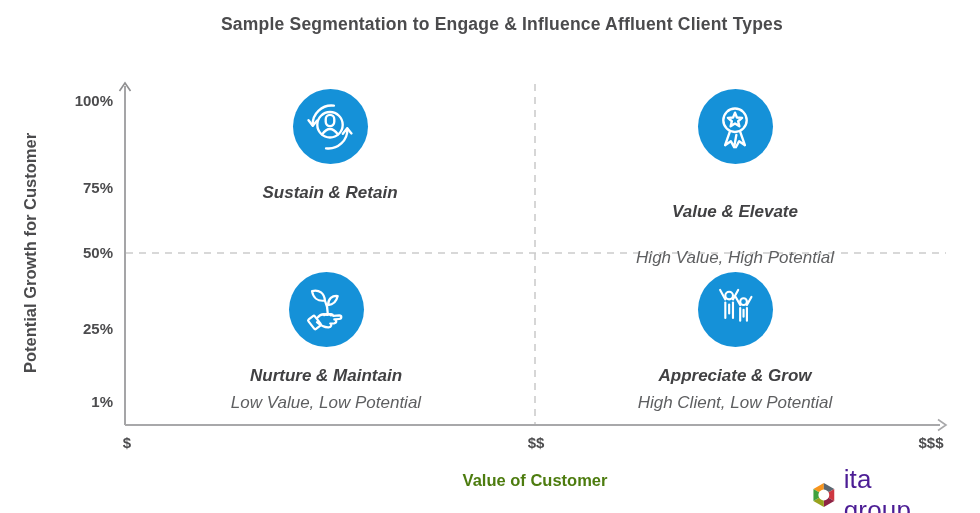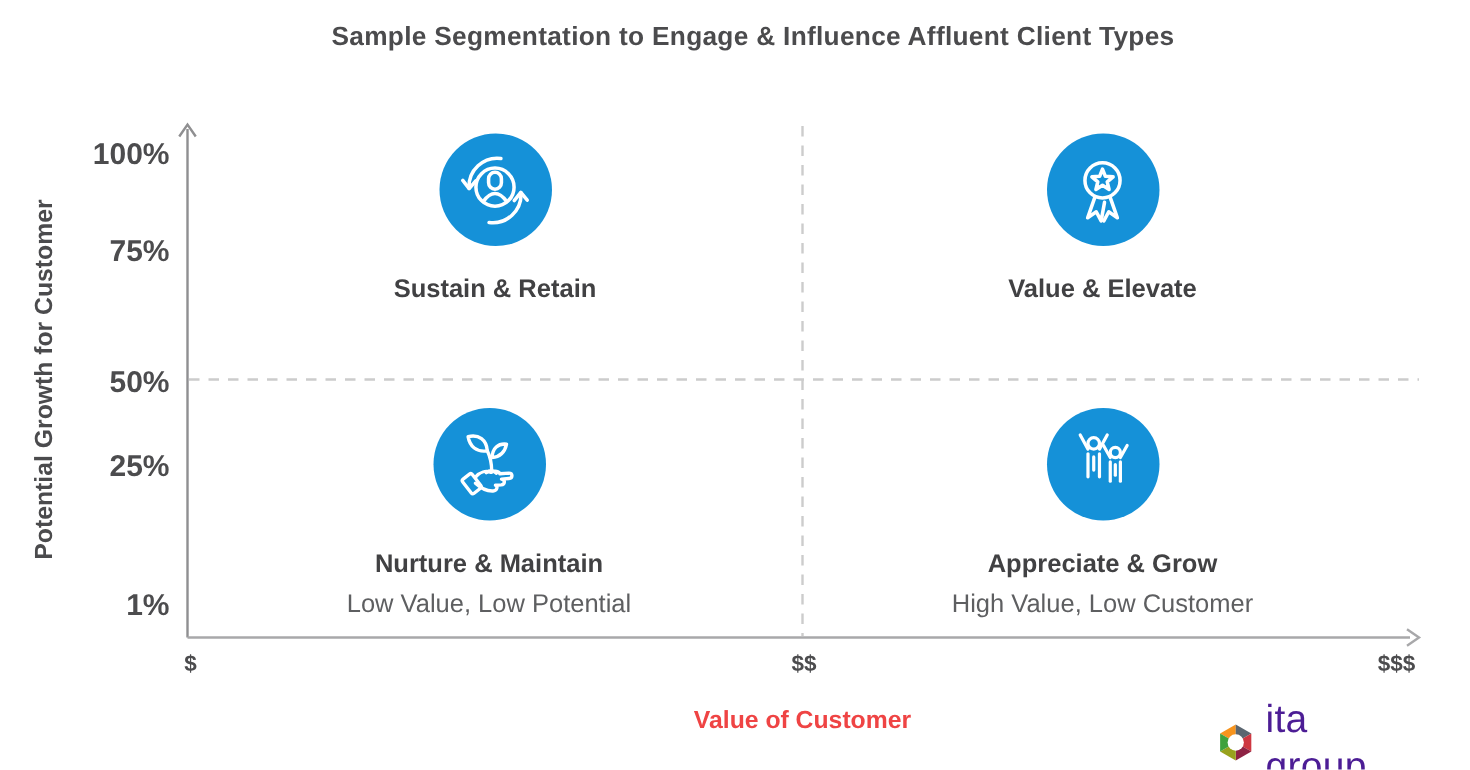--- a/index.html
+++ b/index.html
@@ -17,36 +17,37 @@
   .axes-svg { position: absolute; left: 0; top: 0; }
 
   .y-axis-label {
     position: absolute; left: 30px; top: 253px;
     transform: translate(-50%, -50%) rotate(-90deg);
     white-space: nowrap; font-size: 16.5px; font-weight: 700; color: #4b4b4d;
   }
   .x-axis-label {
     position: absolute; left: 535px; top: 471px;
     transform: translateX(-50%);
-    font-size: 16.5px; font-weight: 700; color: #ef4444;
+    font-size: 16.5px; font-weight: 700; color: #4d7c0f;
   }
 
   .y-tick {
     position: absolute; left: 40px; width: 73px; text-align: right;
-    font-size: 20px; font-weight: 700; color: #4c4c4e;
+    font-size: 15px; font-weight: 700; color: #4c4c4e;
   }
   .x-tick {
     position: absolute; top: 434px; transform: translateX(-50%);
     font-size: 15px; font-weight: 700; color: #4c4c4e;
   }
 
   .quadrant {
     position: absolute; width: 320px;
     display: flex; flex-direction: column; align-items: center;
     text-align: center;
+    font-style: italic;
   }
   .icon-circle {
     width: 75px; height: 75px; border-radius: 50%;
     background: #1591d8; display: flex; align-items: center; justify-content: center;
   }
   .quadrant-title {
     margin-top: 19px; font-size: 17px; font-weight: 700; color: #414143;
     line-height: 1.2;
   }
   .quadrant-subtitle {
@@ -73,23 +74,23 @@
     <line x1="126" y1="253" x2="946" y2="253" stroke="#cccccc" stroke-width="1.6" stroke-dasharray="7 6"></line>
 
     <line x1="125" y1="425" x2="125" y2="86" stroke="#8f8f91" stroke-width="1.6"></line>
     <polyline points="119.5,91 125,83 130.5,91" fill="none" stroke="#8f8f91" stroke-width="1.6"></polyline>
 
     <line x1="125" y1="425" x2="940" y2="425" stroke="#a8a8aa" stroke-width="1.8"></line>
     <polyline points="938,419.5 946,425 938,430.5" fill="none" stroke="#a8a8aa" stroke-width="1.6"></polyline>
   </svg>
 
   <div class="y-tick" style="top:92px;">100%</div>
-  <div class="y-tick" style="top:157px;">75%</div>
+  <div class="y-tick" style="top:179px;">75%</div>
   <div class="y-tick" style="top:244px;">50%</div>
-  <div class="y-tick" style="top:300px;">25%</div>
+  <div class="y-tick" style="top:320px;">25%</div>
   <div class="y-tick" style="top:393px;">1%</div>
 
   <div class="x-tick" style="left:127px;">$</div>
   <div class="x-tick" style="left:536px;">$$</div>
   <div class="x-tick" style="left:931px;">$$$</div>
 
   <div class="y-axis-label">Potential Growth for Customer</div>
   <div class="x-axis-label">Value of Customer</div>
 
   <div class="quadrant" style="left:170px; top:89px;">
@@ -100,30 +101,31 @@
         <path d="M17 30.6 Q20.5 25.8 24 25.8 Q27.5 25.8 31 30.6"></path>
         <path d="M27.5 5 A 16.8 16.8 0 0 0 8.6 22.6"></path>
         <polyline points="4.9,18 8.7,22.9 12.6,18.3"></polyline>
         <path d="M20.5 43 A 16.8 16.8 0 0 0 39.4 25.4"></path>
         <polyline points="35.4,30 39.3,25.1 43.1,29.7"></polyline>
       </svg>
     </div>
     <div class="quadrant-title">Sustain &amp; Retain</div>
   </div>
 
-  <div class="quadrant" style="left:575px; top:89px;">
+  <div class="quadrant" style="left:575px; top:89px;gap:19px;">
     <div class="icon-circle">
       <svg width="54" height="54" viewBox="0 0 48 48" fill="none" stroke="#ffffff" stroke-width="2.1" stroke-linecap="round" stroke-linejoin="round">
         <circle cx="24" cy="18" r="10.4"></circle>
         <path d="M24 11.3 L25.7 15.6 L30.3 15.9 L26.8 18.9 L27.9 23.4 L24 20.9 L20.1 23.4 L21.2 18.9 L17.7 15.9 L22.3 15.6 Z"></path>
         <path d="M19.6 27.6 L15.2 40.2 L20.3 36.6 L23.2 42 L25.2 31"></path>
         <path d="M28.4 27.6 L32.8 40.2 L27.7 36.6 L24.8 42"></path>
       </svg>
     </div>
     <div class="quadrant-title">Value &amp; Elevate</div>
+    <div class="quadrant-subtitle">High Value, High Potential</div>
   </div>
 
   <div class="quadrant" style="left:166px; top:272px;">
     <div class="icon-circle">
       <svg width="54" height="54" viewBox="0 0 48 48" fill="none" stroke="#ffffff" stroke-width="2" stroke-linecap="round" stroke-linejoin="round">
         <rect x="10.2" y="29.8" width="7.2" height="10.6" rx="1.2" transform="rotate(-38 13.8 35.1)"></rect>
         <path d="M16 31.2 C18.6 28 22.2 27.2 25.2 28.4 C27.6 27 30 27.8 30.4 29.2 L35.8 28.8 C38.2 28.8 38.2 31.8 35.8 32 L31.4 32.4 C33.8 32.8 33.6 35.6 31.2 35.8 L27.8 36 C29.4 36.8 28.8 39.2 26.4 39.4 C22.4 39.6 19 37.6 16 34.8"></path>
         <path d="M22.4 28.6 Q25.4 26.2 28.4 28.8"></path>
         <path d="M25.6 27.6 C25.6 22.4 24.6 19 23 15.6"></path>
         <path d="M23 15.6 C16.6 16.6 12.6 13 11.6 7.2 C18 5.6 22.6 9.2 23 15.6 Z"></path>
@@ -145,21 +147,21 @@
         <path d="M22.2 17.4 L22.2 31"></path>
         <circle cx="31.6" cy="16.6" r="3"></circle>
         <path d="M24.6 12.4 L28.6 19.6"></path>
         <path d="M38.6 12.4 L34.6 19.6"></path>
         <path d="M28.6 22.2 L28.6 33.6"></path>
         <path d="M31.6 23.8 L31.6 30"></path>
         <path d="M34.6 22.2 L34.6 33.6"></path>
       </svg>
     </div>
     <div class="quadrant-title">Appreciate &amp; Grow</div>
-    <div class="quadrant-subtitle">High Value, Low Customer</div>
+    <div class="quadrant-subtitle">High Client, Low Potential</div>
   </div>
 
   <div class="logo">
     <svg width="34" height="34" viewBox="0 0 34 34">
       <polygon points="17,17 3.2,9 17,1" fill="#f7941d"></polygon>
       <polygon points="17,17 17,1 30.8,9" fill="#5b6670"></polygon>
       <polygon points="17,17 30.8,9 30.8,25" fill="#ce3741"></polygon>
       <polygon points="17,17 30.8,25 17,33" fill="#8e2344"></polygon>
       <polygon points="17,17 17,33 3.2,25" fill="#98a21d"></polygon>
       <polygon points="17,17 3.2,25 3.2,9" fill="#3fa13c"></polygon>

